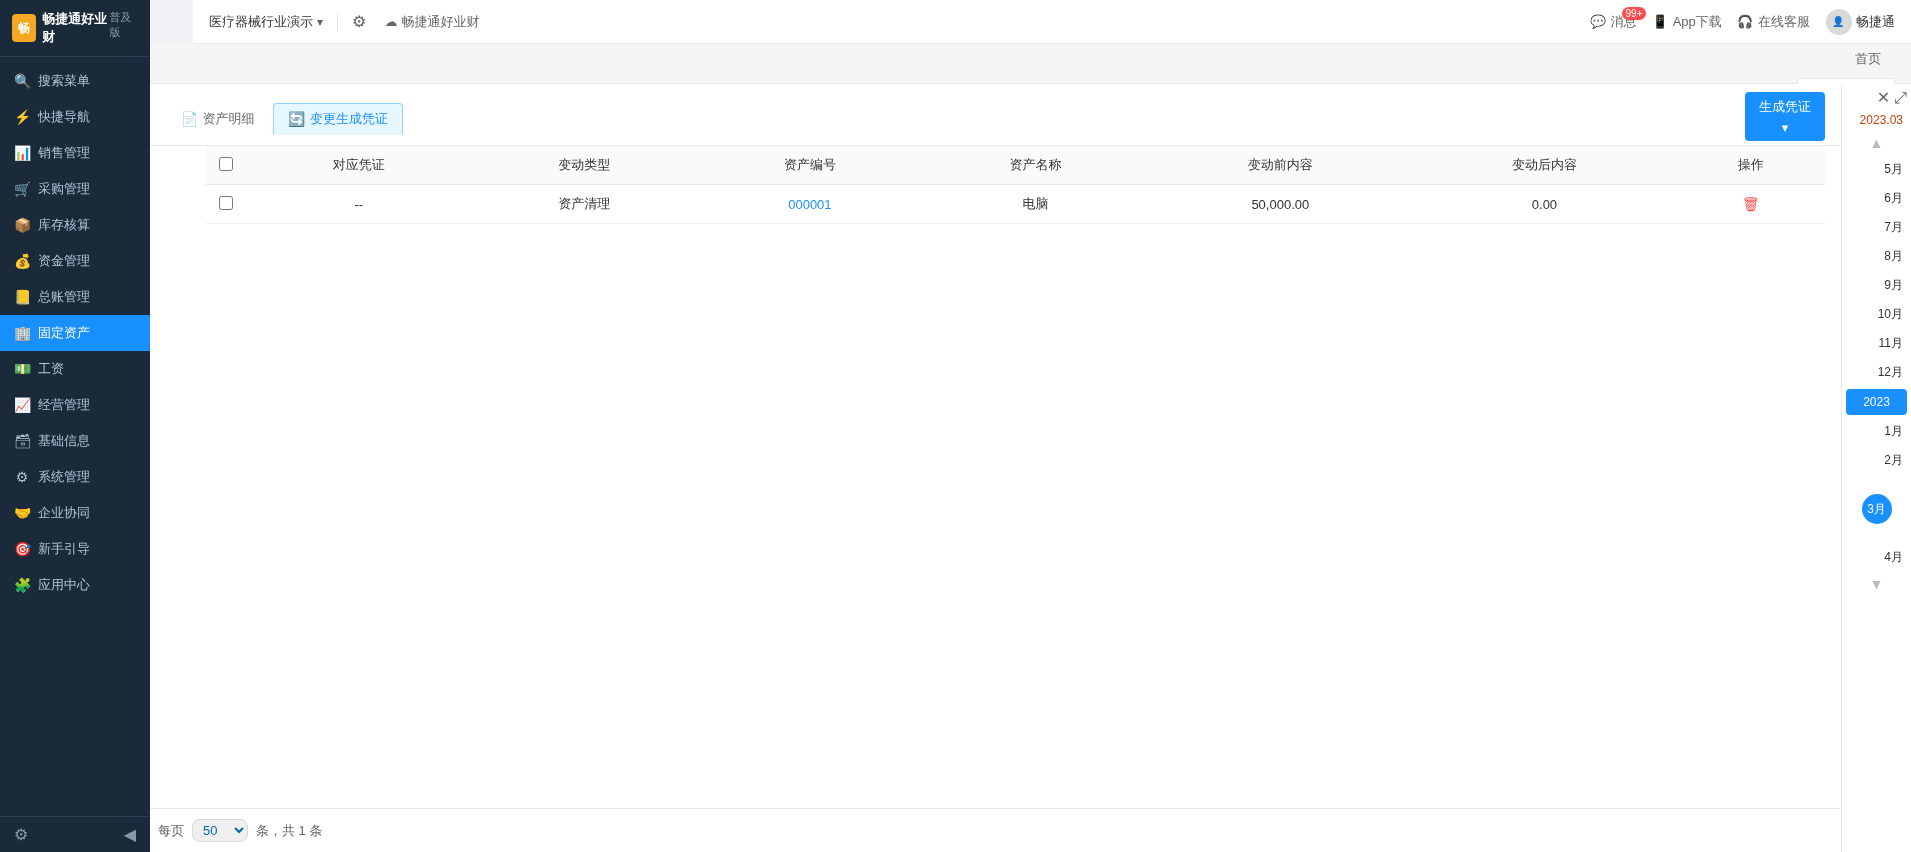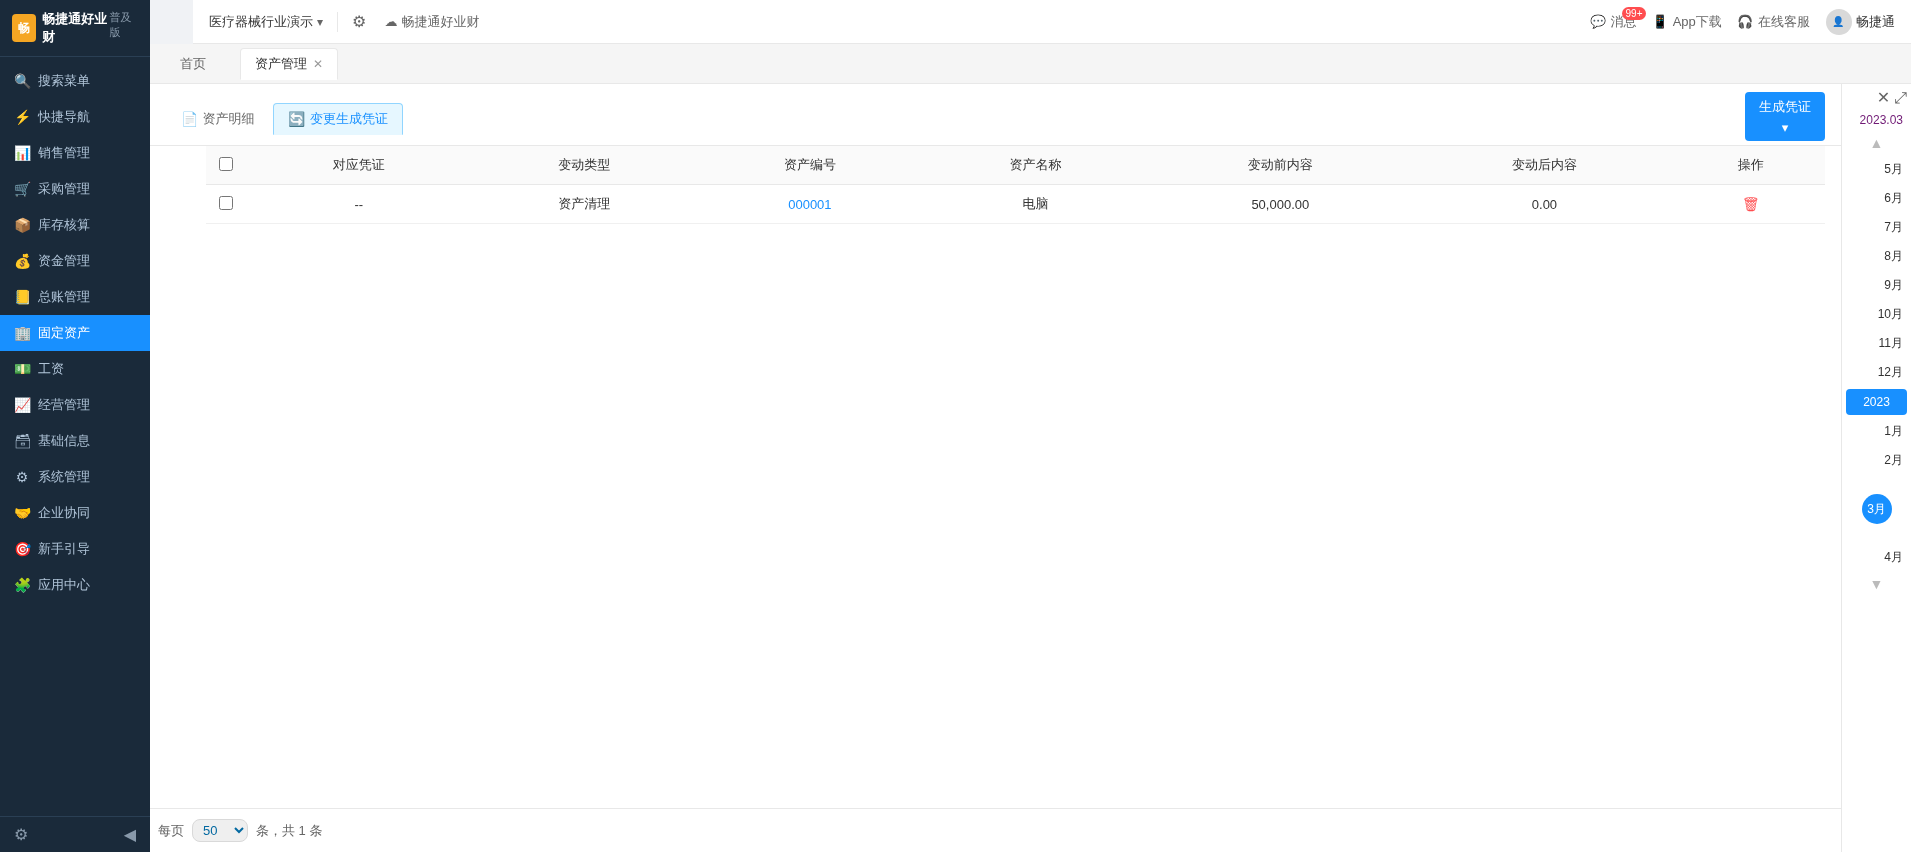--- a/index.html
+++ b/index.html
@@ -112,24 +112,25 @@
       background: #d9d9d9; border-radius: 50%;
       display: flex; align-items: center; justify-content: center;
       font-size: 10px; color: #666;
     }
 
     
     .page-tabs {
       height: 40px;
       background: #f5f5f5;
       display: flex;
-      align-items: center;
+      align-items: flex-end;
       padding: 0 16px;
       border-bottom: 1px solid #e8e8e8;
-      gap: 20px;
+      gap: 4px;
+      flex-direction: column;
     }
     .page-tab {
       padding: 6px 14px;
       font-size: 13px;
       color: #666;
       cursor: pointer;
       border-radius: 4px 4px 0 0;
       background: transparent;
     }
     .page-tab.active {
@@ -257,21 +258,21 @@
     }
     .right-panel-header {
       display: flex; align-items: center; justify-content: flex-end;
       padding: 4px 4px;
       gap: 4px;
     }
     .right-panel-close { font-size: 16px; color: #666; cursor: pointer; }
     .right-panel-expand { font-size: 16px; color: #666; cursor: pointer; }
     .year-label {
       font-size: 12px;
-      color: #701a75;
+      color: #c2410c;
       text-align: right;
       padding: 2px 8px 4px;
     }
     .month-list {
       flex: 1;
       overflow-y: auto;
       display: flex;
       flex-direction: column;
     }
     .month-item {

